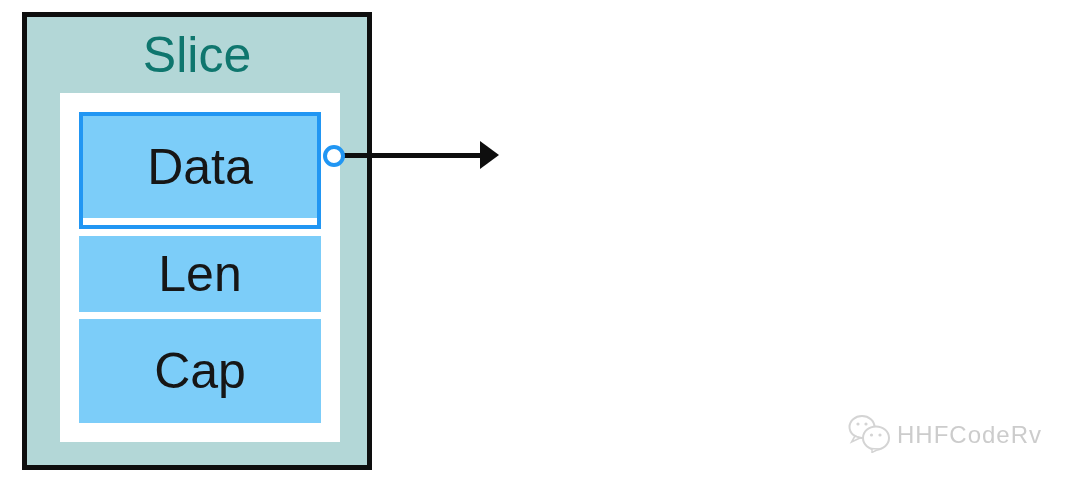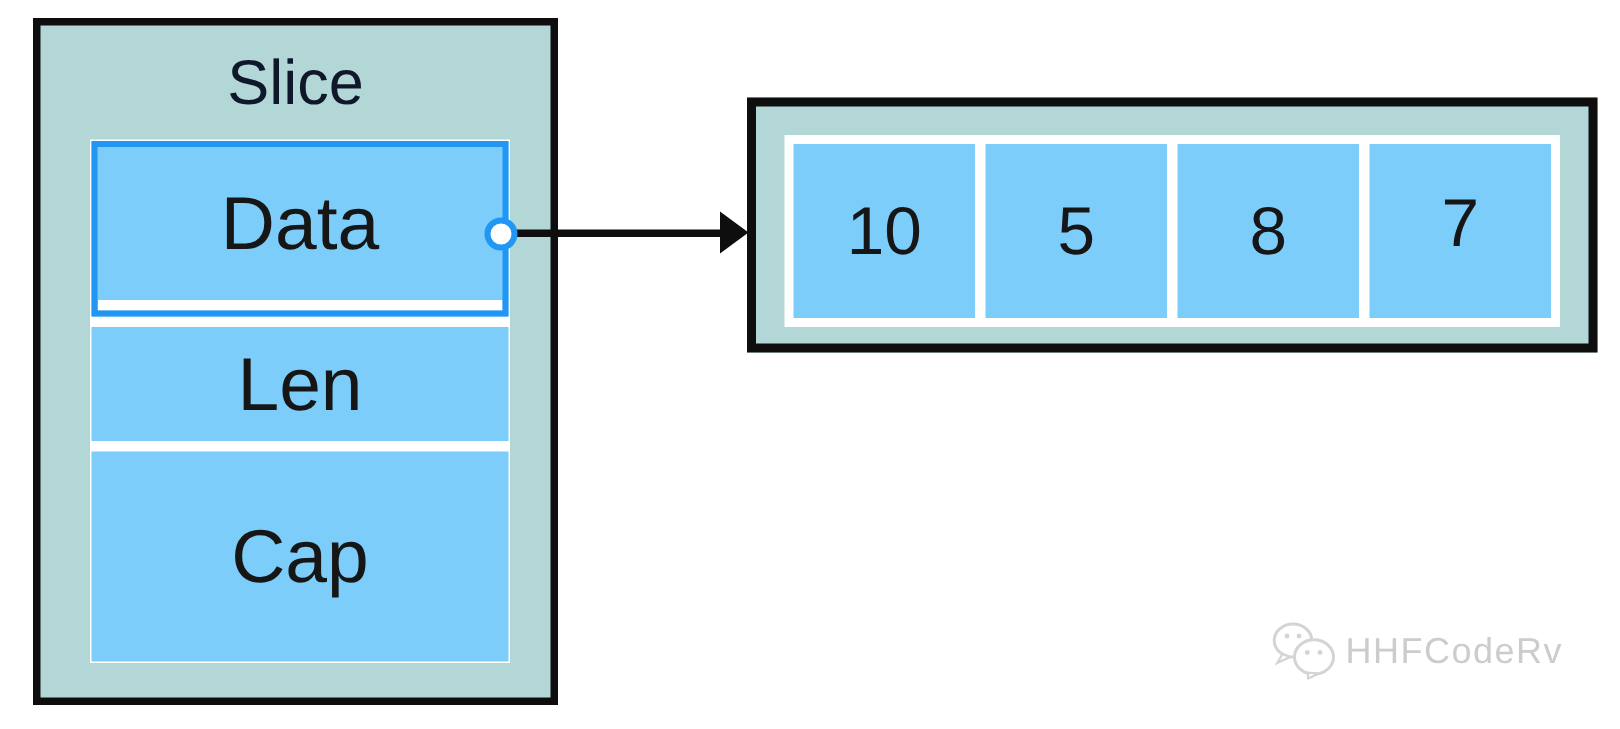--- a/index.html
+++ b/index.html
@@ -28,30 +28,30 @@
     left: 22px; top: 12px;
     width: 350px; height: 458px;
     background: var(--container-fill);
     border: 5px solid var(--outline);
   }
   .slice-title {
     position: absolute;
     left: 0; right: 0; top: 8px;
     height: 60px;
     display: flex; align-items: center; justify-content: center;
-    font-size: 42px;
-    color: #0f172a;
+    font-size: 50px;
+    color: #0f766e;
     text-align: right;
   }
   .slice-panel {
     position: absolute;
     left: 33px; top: 76px;
     width: 280px; height: 349px;
     background: #ffffff;
-    padding: 1px;
+    padding: 19px;
     display: flex; flex-direction: column; gap: 7px;
   }
   .cell {
     background: var(--cell-fill);
     display: flex; align-items: center; justify-content: center;
     font-size: 50px;
     color: #161616;
   }
   .field-data {
     height: 117px;
@@ -145,36 +145,20 @@
       <div class="cell field-cap">
         <span>Cap</span>
       </div>
     </div>
   </div>
 
   <div class="pointer-dot"></div>
   <div class="arrow-line"></div>
   <div class="arrow-head"></div>
 
-  <div class="array-box">
-    <div class="array-panel">
-      <div class="array-cell">
-        <span class="num">10</span>
-      </div>
-      <div class="array-cell">
-        <span class="num">5</span>
-      </div>
-      <div class="array-cell">
-        <span class="num">8</span>
-      </div>
-      <div class="array-cell">
-        <span class="num">7</span>
-      </div>
-    </div>
-  </div>
 
   <div class="watermark">
     <span>
       <svg width="44" height="40" viewBox="0 0 44 40" aria-hidden="true">
         <ellipse cx="16" cy="14" rx="12.5" ry="11" fill="#ffffff" stroke="#d4d4d4" stroke-width="2"></ellipse>
         <path d="M9 23 L5.5 29 L14 25 Z" fill="#ffffff" stroke="#d4d4d4" stroke-width="1.5"></path>
         <circle cx="12" cy="11" r="1.6" fill="#d4d4d4"></circle>
         <circle cx="20" cy="11" r="1.6" fill="#d4d4d4"></circle>
         <ellipse cx="30" cy="25" rx="13" ry="11.5" fill="#ffffff" stroke="#d4d4d4" stroke-width="2"></ellipse>
         <path d="M26 35.5 L26 39.5 L33 36 Z" fill="#ffffff" stroke="#d4d4d4" stroke-width="1.5"></path>

